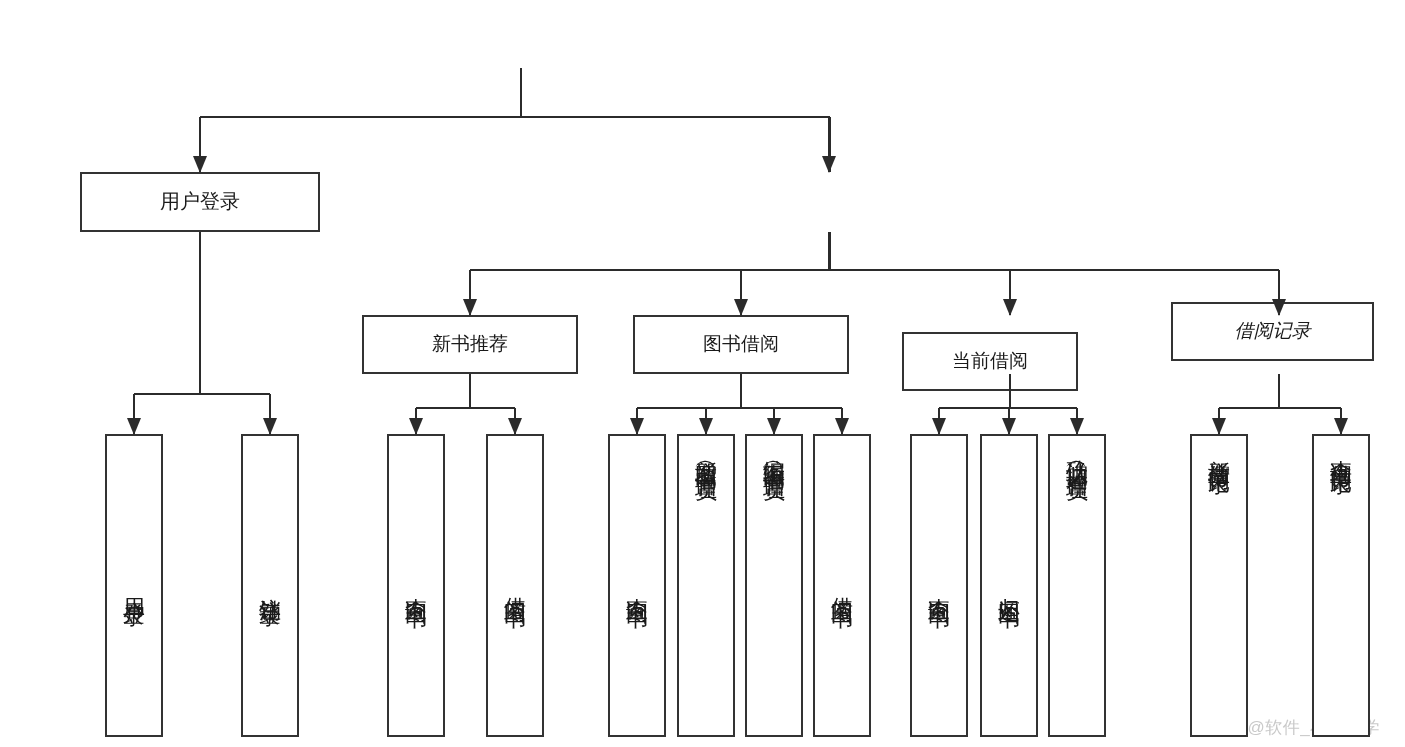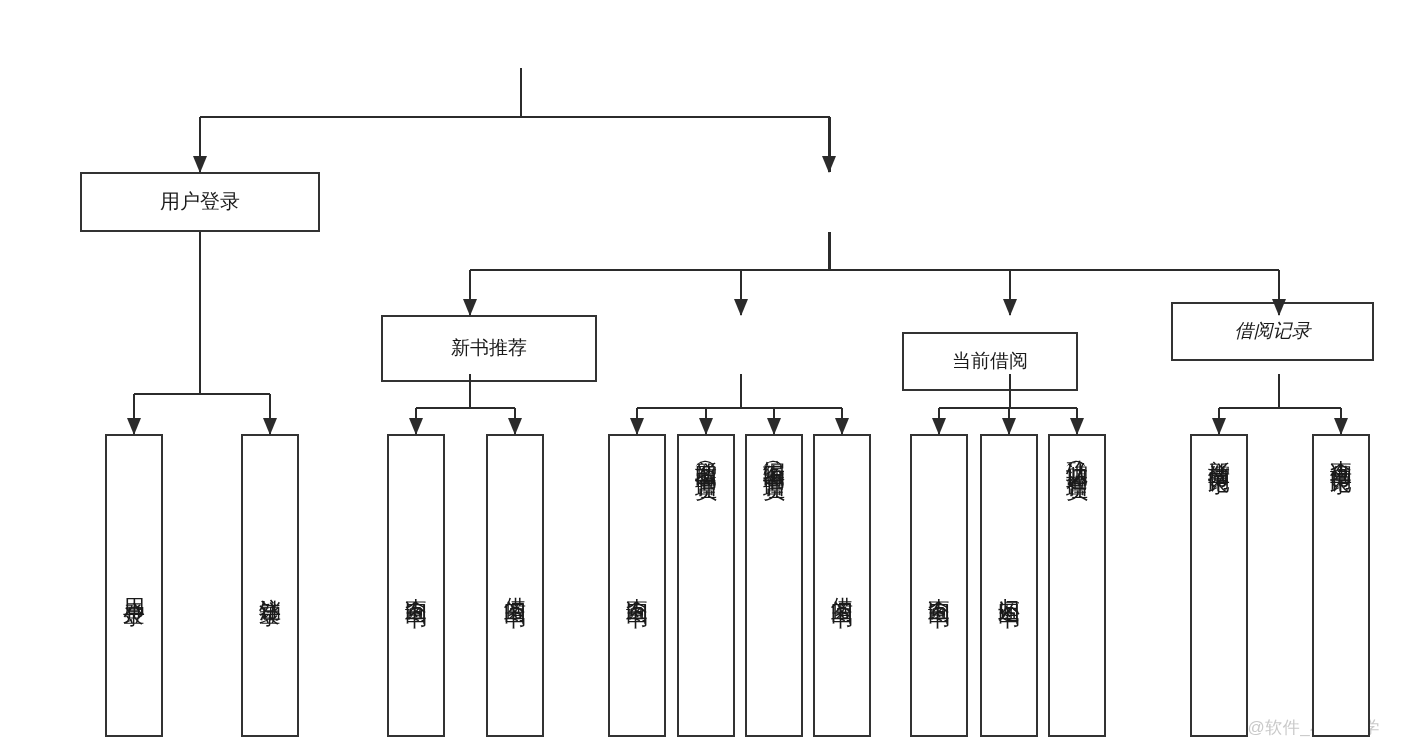--- a/index.html
+++ b/index.html
@@ -70,22 +70,25 @@
 </style>
 </head>
 <body>
 
 <div id="canvas">
 
   <div id="watermark" style="left: 1192px; top: 716px;">CSDN @软件_小贺同学</div>
     <div class="node lvl2" style="left: 80px; top: 172px; width: 240px; height: 60px;">
       <span>用户登录</span>
     </div>
-    <div class="node lvl3" style="left: 381px; top: 315px; width: 216px; height: 67px;">
+    <div class="node lvl3" style="left: 362px; top: 315px; width: 216px; height: 59px;">
       <span>新书推荐</span>
+    </div>
+    <div class="node lvl3" style="left: 633px; top: 315px; width: 216px; height: 59px;">
+      <span>图书借阅</span>
     </div>
     <div class="node lvl3" style="left: 902px; top: 324px; width: 176px; height: 59px; margin-top: 8px;">
       <span>当前借阅</span>
     </div>
     <div class="node lvl3" style="left: 1171px; top: 302px; width: 203px; height: 59px; font-style: italic;">
       <span>借阅记录</span>
     </div>
     <div class="node leaf" style="left: 105px; top: 434px; width: 58px; height: 303px;">
       <span class="leaf-text">用户登录</span>
     </div>

